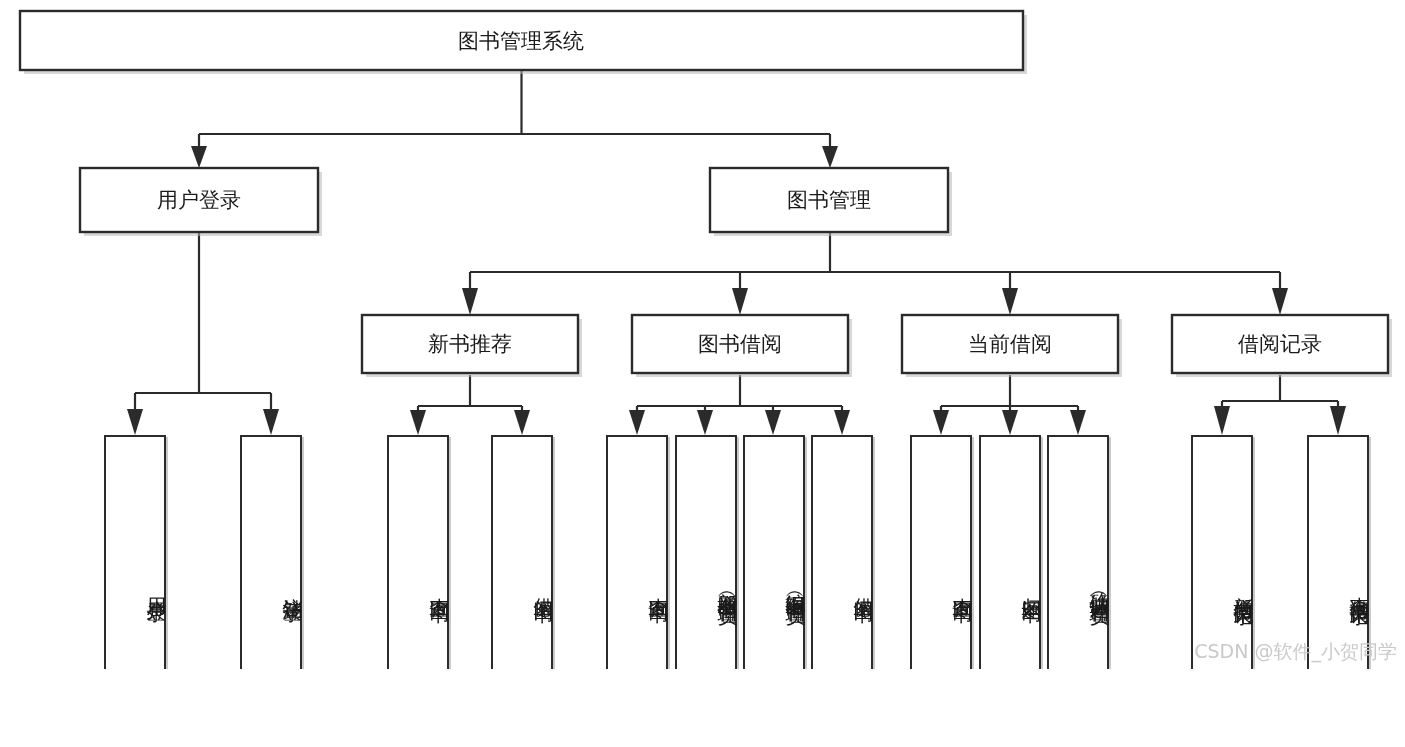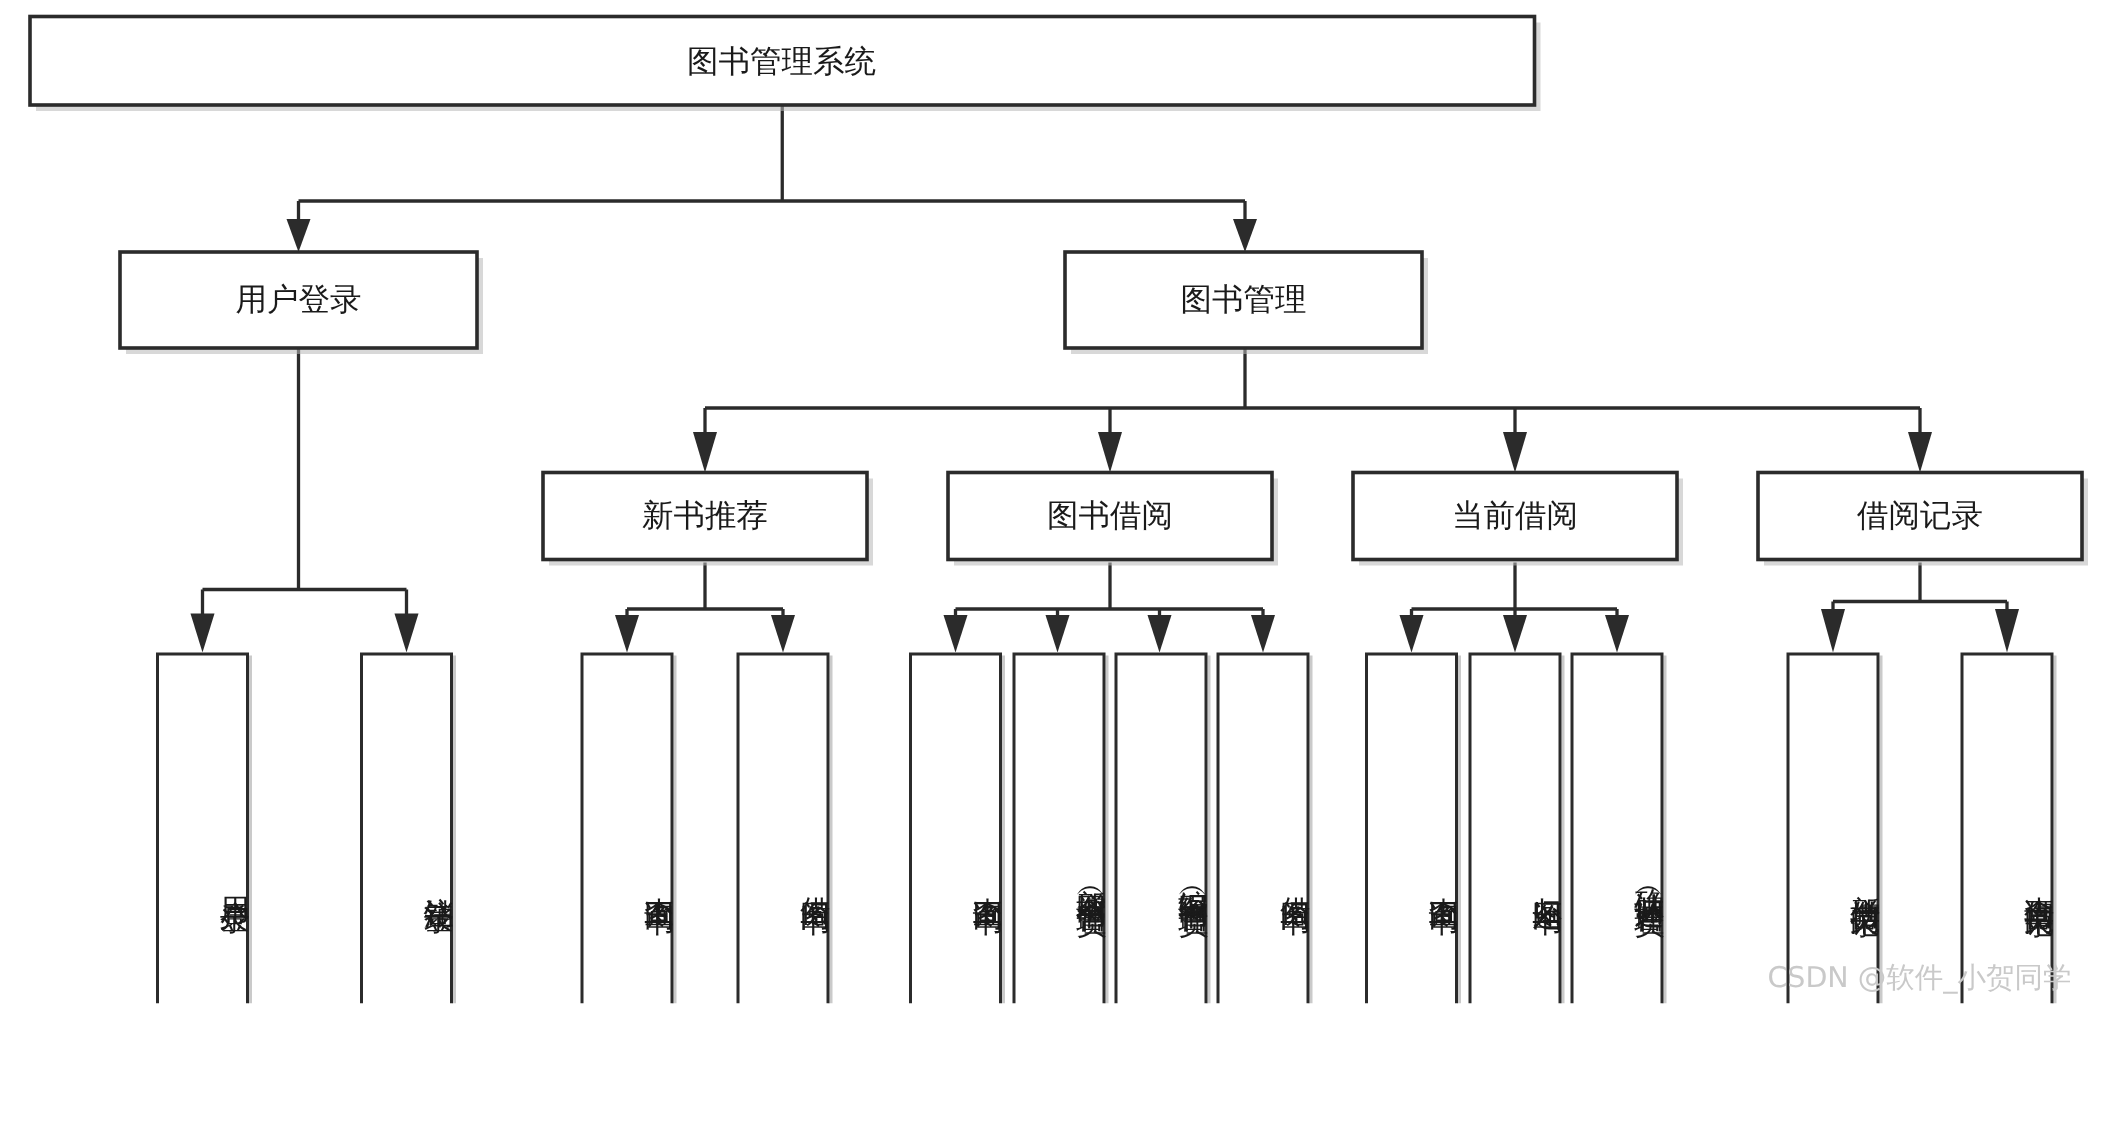--- a/index.html
+++ b/index.html
@@ -67,21 +67,21 @@
   }
   .vbox {
     position: absolute;
     box-sizing: border-box;
     background: #ffffff;
     border: 2.4px solid #2b2b2b;
     box-shadow: 2px 2px 0 rgba(150,150,150,0.5);
   }
   .watermark {
     position: absolute;
-    right: 24px;
+    right: 8px;
     bottom: 4px;
     font-family: "DejaVu Sans", "Liberation Sans", sans-serif;
     font-size: 19px;
     color: #c9c9c9;
     white-space: nowrap;
     user-select: none;
   }
 </style>
 </head>
 <body>

